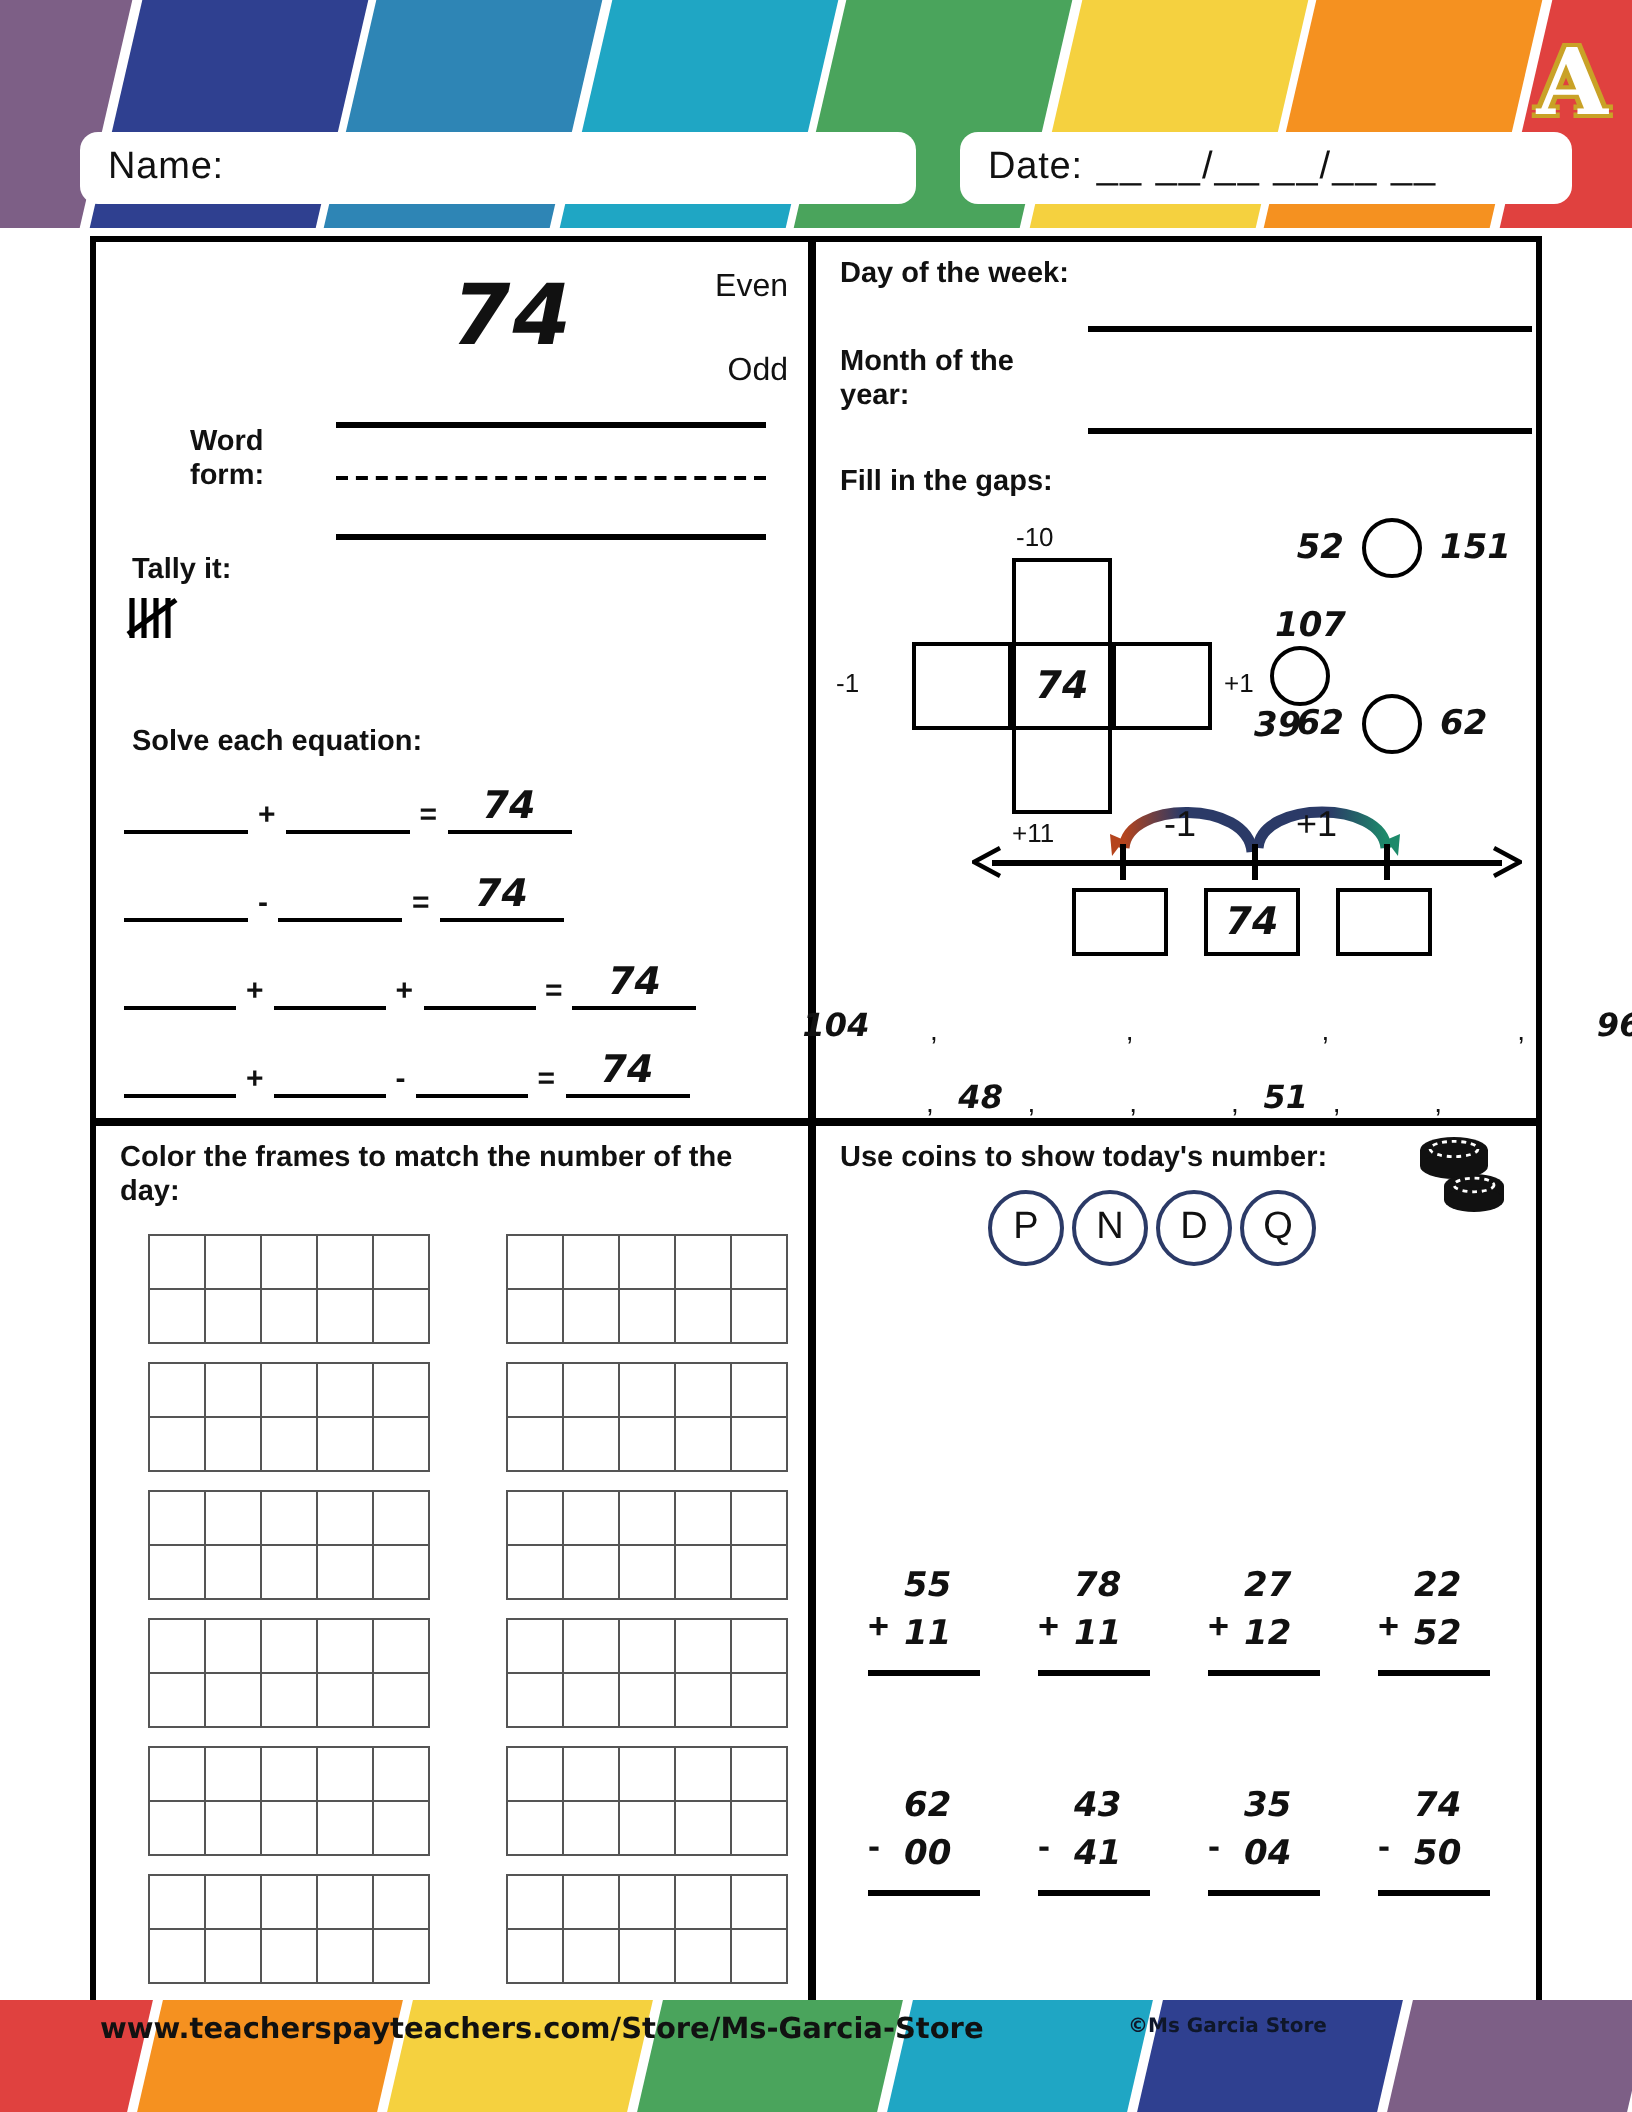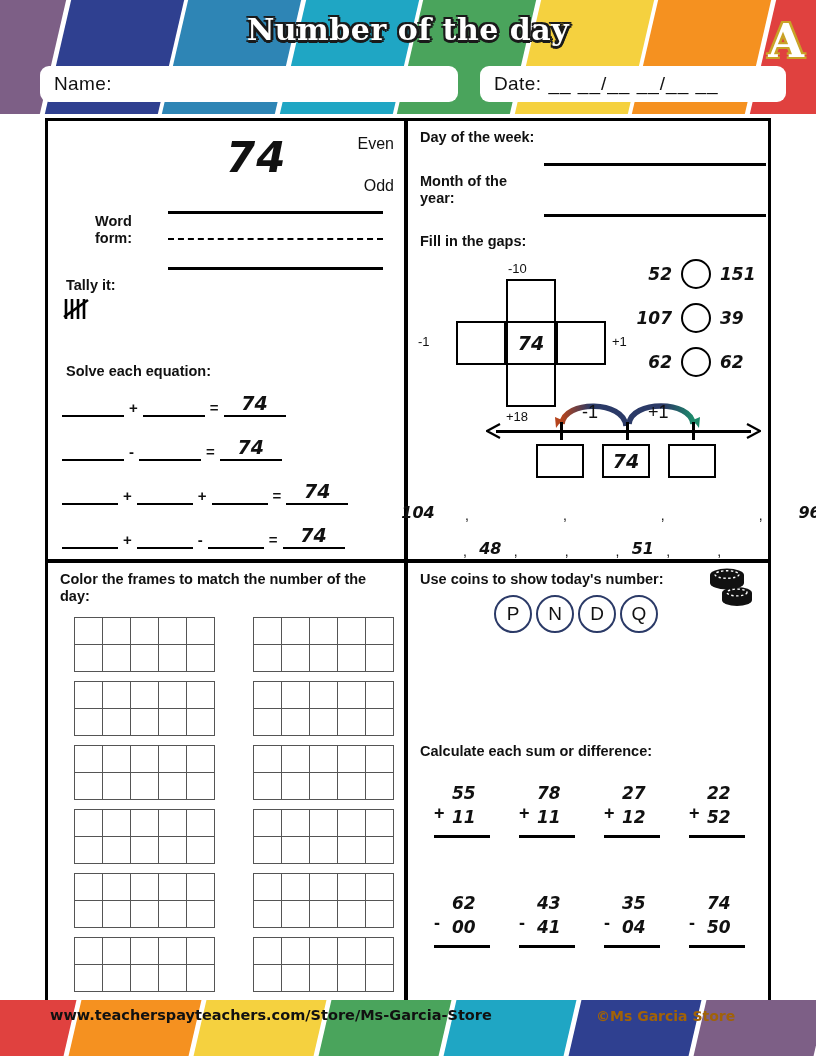--- a/index.html
+++ b/index.html
@@ -127,40 +127,39 @@
   .prob .t { position:absolute; left: 30px; top: 2px; font-size: 17px; }
   .prob .b { position:absolute; left: 30px; top: 26px; font-size: 17px; }
   .prob .bar { position:absolute; left: 12px; top: 54px; width: 56px; height: 3px; background:#000; }
 
   
   .footer { position:absolute; left: 0; top: 1000px; width: 816px; height: 56px; overflow:hidden; background:#fff; }
   .fstripes { position:absolute; left: -50px; top: 0; width: 940px; height: 56px; display:flex; }
   .fstripe { height: 56px; width: 120px; margin-right: 5px; transform: skewX(-13deg); }
   .furl { position:absolute; left: 50px; top: 7px; font-size: 14.5px; font-weight: bold; color:#111;
           font-family:"DejaVu Sans", sans-serif; }
-  .fcopy { position:absolute; left: 596px; top: 8px; font-size: 14px; font-weight: bold; color:#a16207;
+  .fcopy { position:absolute; left: 564px; top: 8px; font-size: 10px; font-weight: bold; color:#0f172a;
            font-family:"DejaVu Sans", sans-serif; }
 </style>
 </head>
 <body>
 
 <div class="page">
 
   <div class="header">
     <div class="stripes" id="header-stripes">
         <div class="stripe" style="background: rgb(125, 95, 134);"></div>
         <div class="stripe" style="background: rgb(47, 64, 144);"></div>
         <div class="stripe" style="background: rgb(46, 133, 181);"></div>
         <div class="stripe" style="background: rgb(31, 166, 196);"></div>
         <div class="stripe" style="background: rgb(74, 164, 92);"></div>
         <div class="stripe" style="background: rgb(245, 209, 63);"></div>
         <div class="stripe" style="background: rgb(245, 145, 32);"></div>
         <div class="stripe" style="background: rgb(224, 65, 63);"></div>
       </div>
-    <div class="title">Number of the day</div>
     <div class="badge-a">A</div>
 
     <div class="field-box date-box">
       <span>Date:</span>
       <span style="margin-left:7px; letter-spacing:1px;">__ __/__ __/__ __</span>
     </div>
     <div class="field-box name-box">
       <span>Name:</span>
     </div>
   </div>
@@ -243,30 +242,30 @@
         <div class="ctxt" style="left:52px; top:0px;">-10</div>
         <div class="cbox" style="left:50px; top:18px;"></div>
         <div class="cbox" style="left:0px;  top:60px;"></div>
         <div class="cbox" style="left:50px; top:60px; display:flex; align-items:center; justify-content:center;">
           <span class="hand" style="font-size:19px;">74</span>
         </div>
         <div class="cbox" style="left:100px; top:60px;"></div>
         <div class="cbox" style="left:50px; top:102px;"></div>
         <div class="ctxt" style="left:-38px; top:73px;">-1</div>
         <div class="ctxt" style="left:156px; top:73px;">+1</div>
-        <div class="ctxt" style="left:50px; top:148px;">+18</div>
+        <div class="ctxt" style="left:50px; top:148px;">+11</div>
       </div>
 
       <div id="comparisons">
           <div class="cmp" style="left: 218px; top: 138px;">
             <span class="numl hand">52</span>
             <span class="circ"></span>
             <span class="numr hand">151</span>
           </div>
-          <div class="cmp" style="left: 218px; top: 182px;">
+          <div class="cmp" style="left: 218px; top: 182px; flex-direction: column;">
             <span class="numl hand">107</span>
             <span class="circ"></span>
             <span class="numr hand">39</span>
           </div>
           <div class="cmp" style="left: 218px; top: 226px;">
             <span class="numl hand">62</span>
             <span class="circ"></span>
             <span class="numr hand">62</span>
           </div>
         </div>
@@ -526,21 +525,20 @@
         <ellipse cx="21" cy="8" rx="17" ry="6.5" fill="#111"></ellipse>
         <rect x="4" y="8" width="34" height="8" fill="#111"></rect>
         <ellipse cx="21" cy="16" rx="17" ry="6.5" fill="#111"></ellipse>
         <ellipse cx="21" cy="7.5" rx="12" ry="3.8" fill="none" stroke="#fff" stroke-width="1.4" stroke-dasharray="2.4 2.4"></ellipse>
         <ellipse cx="31" cy="26" rx="15" ry="6" fill="#111"></ellipse>
         <rect x="16" y="26" width="30" height="7" fill="#111"></rect>
         <ellipse cx="31" cy="33" rx="15" ry="6" fill="#111"></ellipse>
         <ellipse cx="31" cy="25.5" rx="10" ry="3.4" fill="none" stroke="#fff" stroke-width="1.4" stroke-dasharray="2.4 2.4"></ellipse>
       </svg>
 
-      <div class="lbl calc-lbl">Calculate each sum or difference:</div>
       <div class="probrow" id="addition-row" style="top:218px;">
           <div class="prob">
             <div class="opsign">+</div>
             <div class="t hand">55</div>
             <div class="b hand">11</div>
             <div class="bar"></div>
           </div>
           <div class="prob">
             <div class="opsign">+</div>
             <div class="t hand">78</div>

